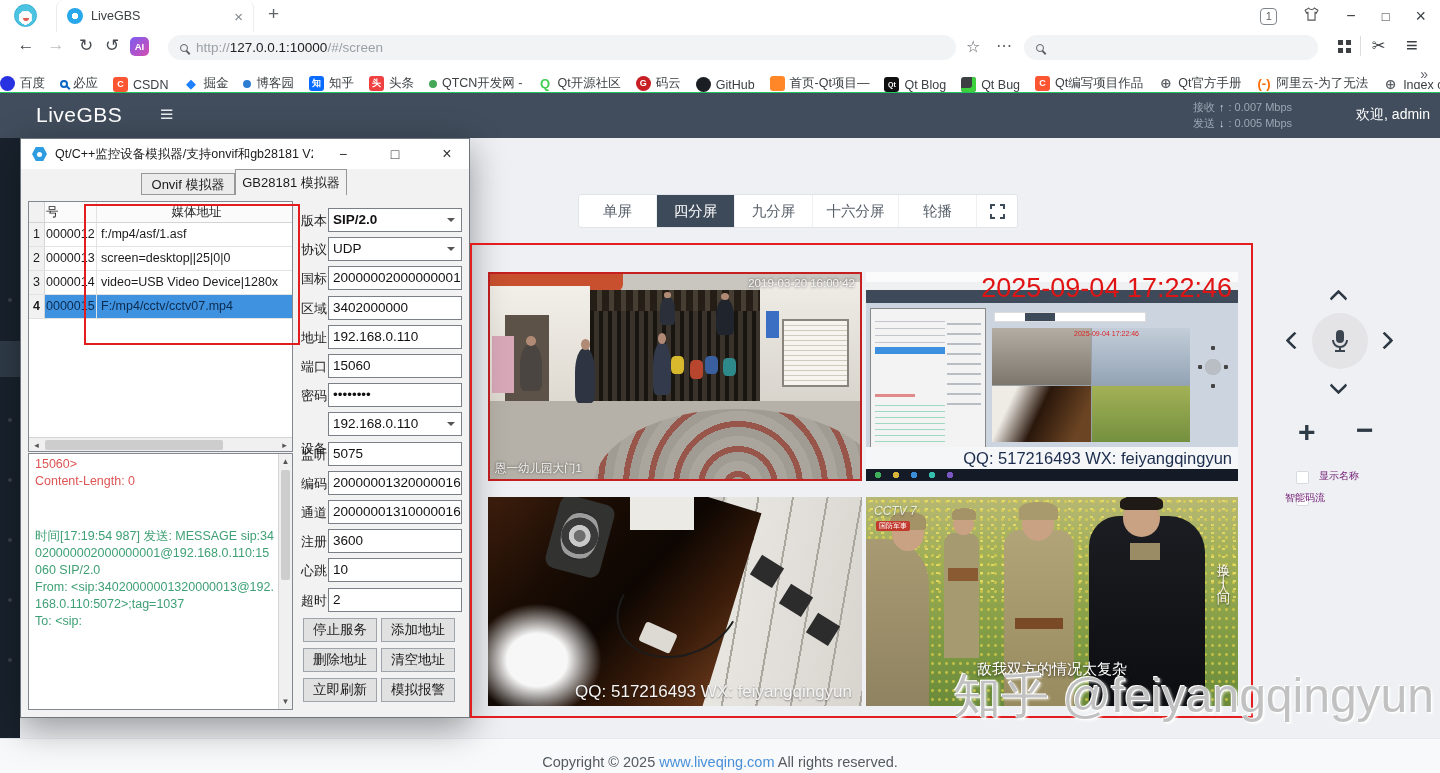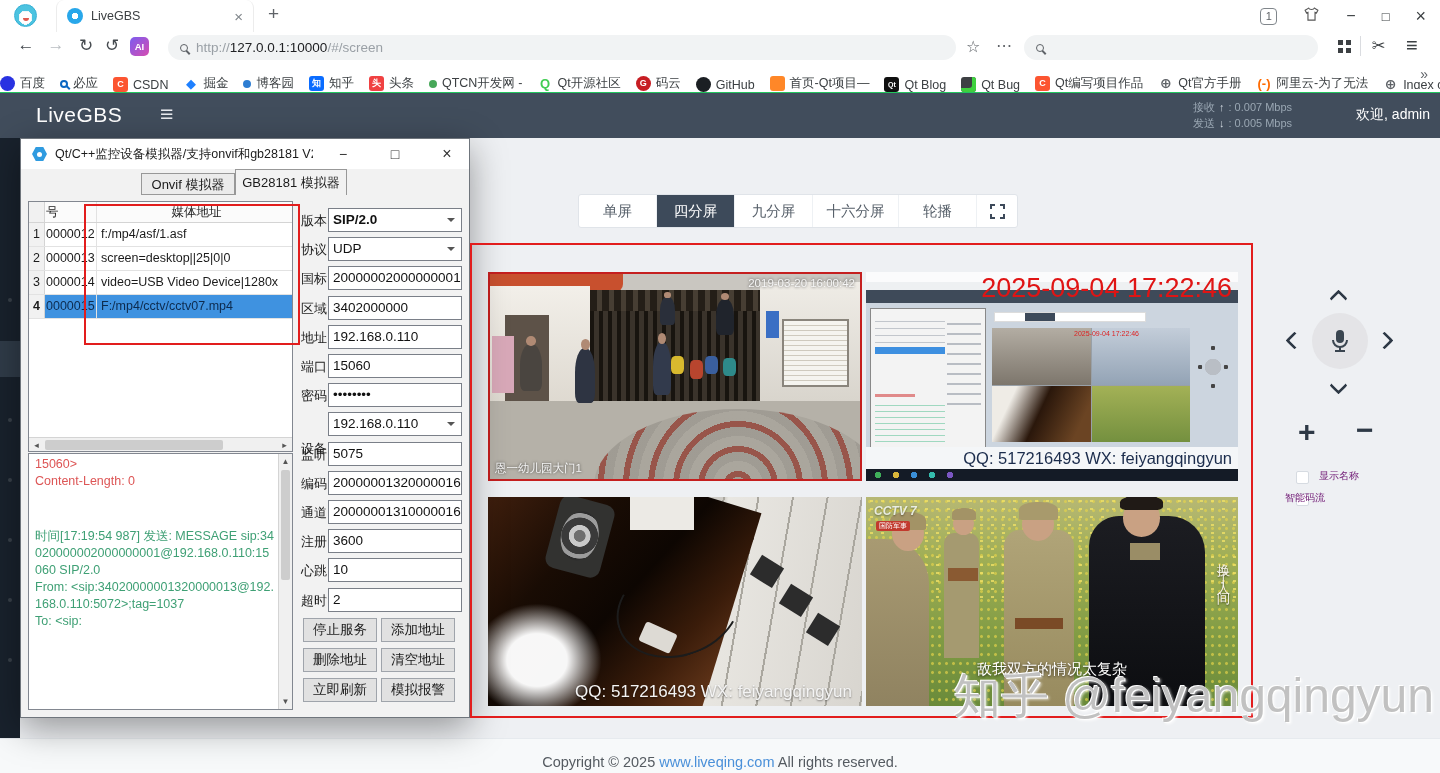--- a/index.html
+++ b/index.html
@@ -126,21 +126,21 @@
 .bl-glare{position:absolute;left:-10%;bottom:-14%;width:46%;height:72%;background:radial-gradient(closest-side,rgba(255,255,255,.97) 0 35%,rgba(255,255,255,0) 75%)}
 .bl-cable{position:absolute;left:34%;top:30%;width:34%;height:46%;border:2.5px solid #1c1c1c;border-color:rgba(0,0,0,0) rgba(0,0,0,0) #1c1c1c #1c1c1c;border-radius:50%;transform:rotate(-20deg)}
 .bl-plug{position:absolute;left:41%;top:62%;width:9%;height:10%;background:#dddad4;border-radius:3px;transform:rotate(24deg)}
 
 .cell-br{background:linear-gradient(#b7b874 0%,#9fae55 30%,#7e9a43 70%,#6a8a3a 100%)}
 .br-speck{position:absolute;inset:0;background-image:radial-gradient(#e6d44a 1px,rgba(0,0,0,0) 1.6px);background-size:7px 9px;opacity:.65}
 .br-speck2{position:absolute;inset:0 0 50% 0;background-image:radial-gradient(#efe066 1.3px,rgba(0,0,0,0) 2px);background-size:11px 8px;opacity:.8}
 .br-man{position:absolute;z-index:2}
 .br-head{position:absolute;border-radius:50%;background:#c9a183;z-index:2}
 .br-cap{position:absolute;border-radius:45% 45% 8% 8%;z-index:3}
-.br-logo{position:absolute;left:8px;top:7px;color:rgba(242,246,238,.9);font-size:12px;font-weight:bold;font-style:italic;z-index:3;text-shadow:0 1px 2px rgba(0,0,0,.4)}
+.br-logo{position:absolute;left:8px;top:7px;color:rgba(242,246,238,.9);font-size:12px;font-weight:normal;font-style:italic;z-index:3;text-shadow:0 1px 2px rgba(0,0,0,.4)}
 .br-badge{position:absolute;left:10px;top:24px;background:#c23a2e;color:#fff;font-size:7px;line-height:10px;padding:0 3px;border-radius:2px;z-index:3}
 .br-vtitle{position:absolute;right:6px;top:27%;writing-mode:vertical-rl;font-size:13.5px;color:#f8f5ec;letter-spacing:9px;z-index:3;text-shadow:0 1px 2px rgba(0,0,0,.6)}
 .br-sub{position:absolute;left:10%;width:80%;bottom:13%;text-align:center;font-size:15px;color:#fff;z-index:3;text-shadow:0 1px 3px rgba(0,0,0,.8)}
 
 .chev{position:absolute;width:13px;height:13px;border-top:3.5px solid #2e3946;border-right:3.5px solid #2e3946;border-radius:2px;z-index:3}
 .mic-circle{position:absolute;left:1312px;top:313px;width:56px;height:56px;border-radius:50%;background:#e4e4e7;display:flex;align-items:center;justify-content:center;z-index:2}
 .pm{position:absolute;font-size:30px;font-weight:800;color:#2e3946;z-index:3}
 .chk{position:absolute;width:13px;height:13px;background:#fff;border:1px solid #d6dbe1;border-radius:2px}
 .chk-label{position:absolute;font-size:10px;color:#701a75;white-space:nowrap}
 

